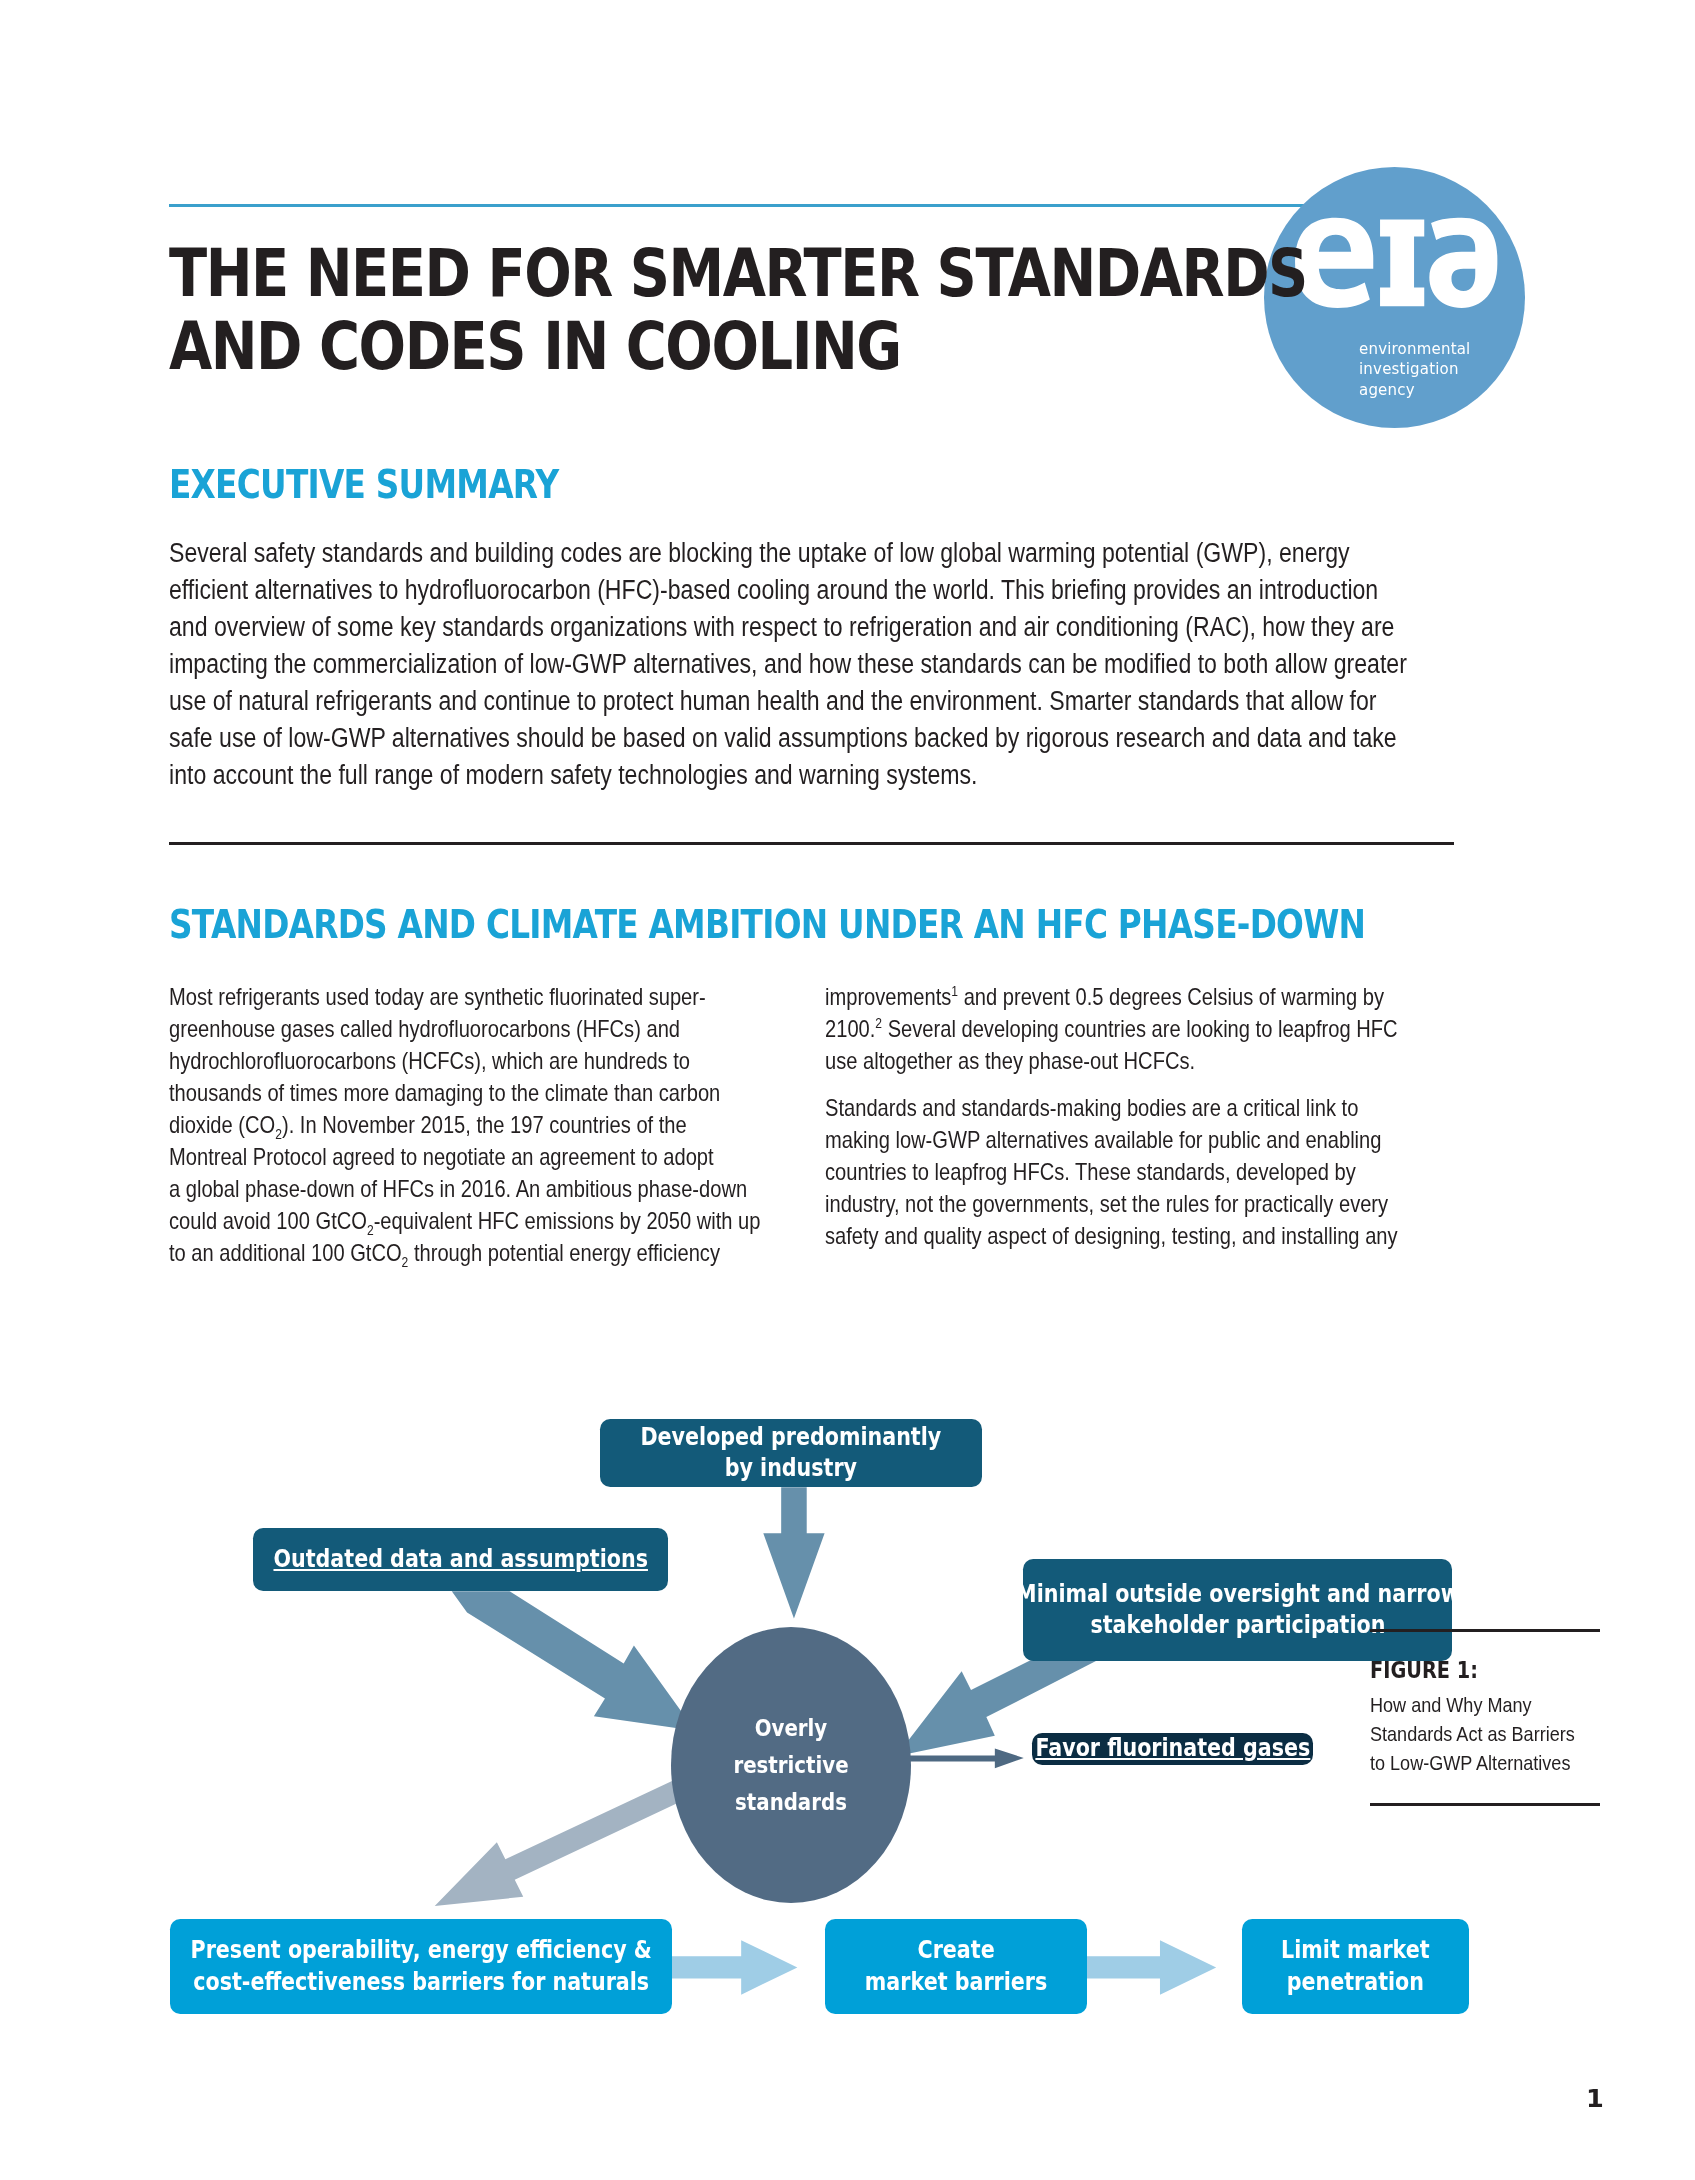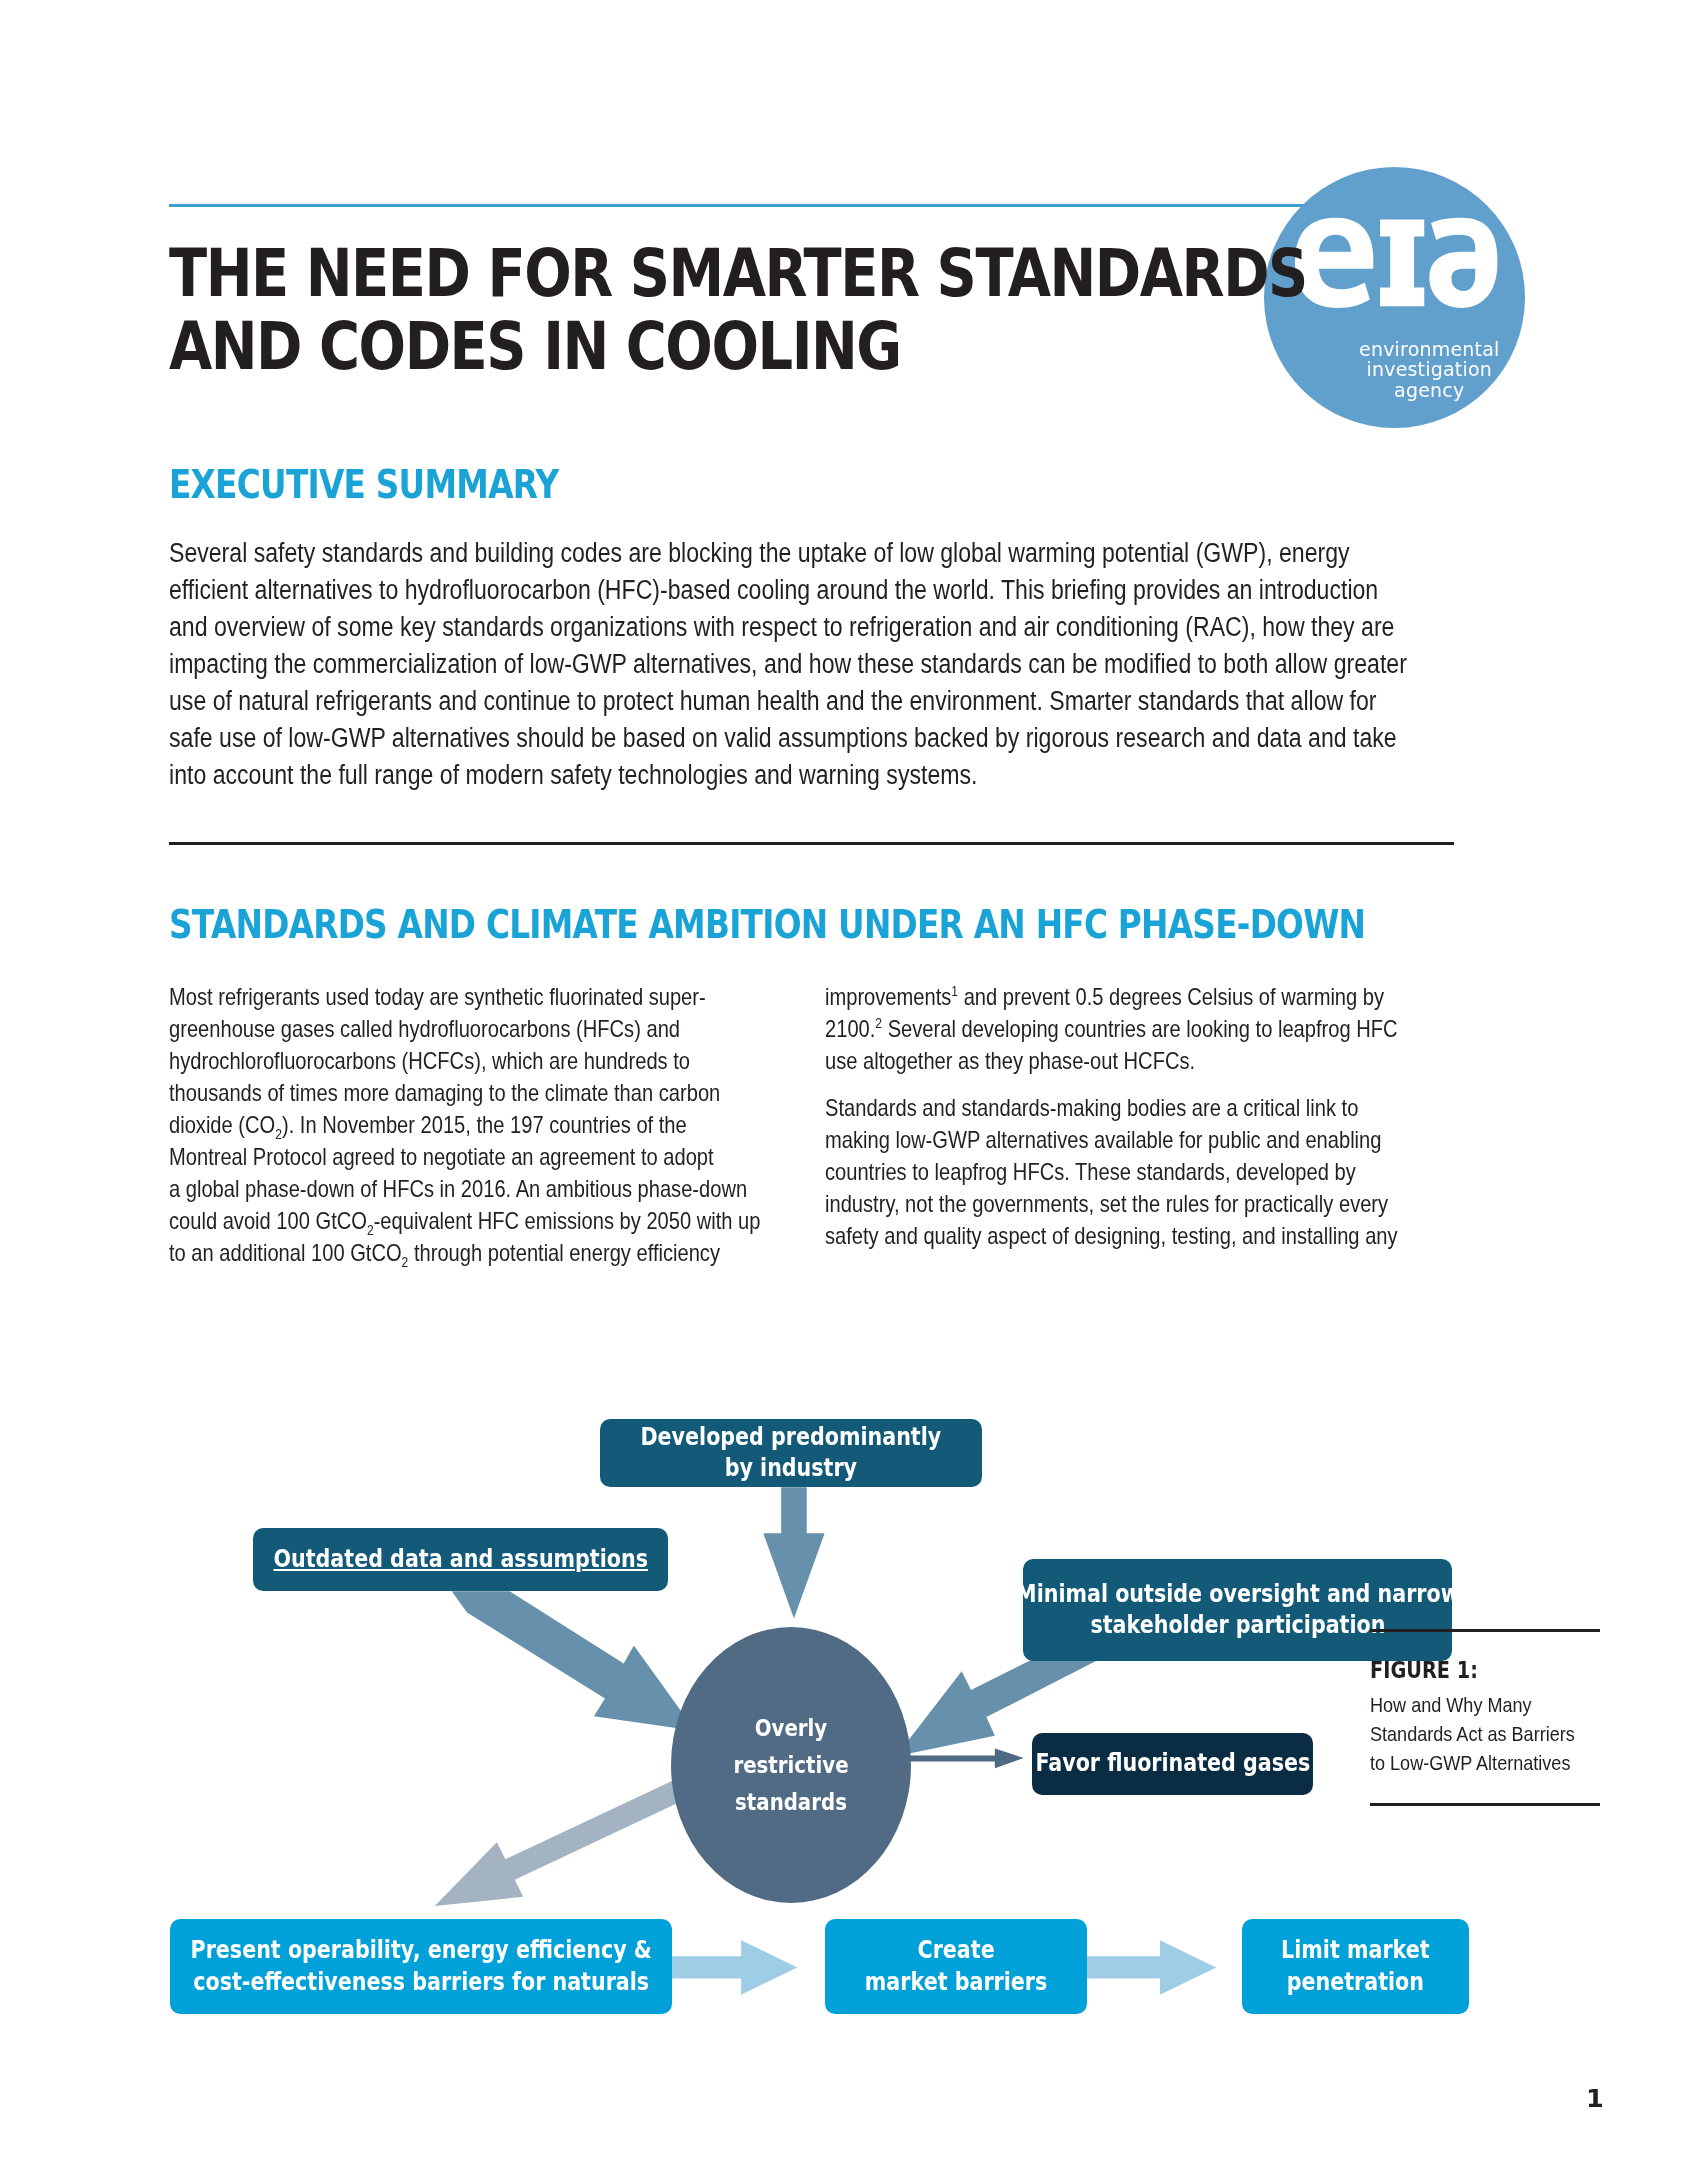--- a/index.html
+++ b/index.html
@@ -4,21 +4,21 @@
   <style>
     * { margin: 0; padding: 0; box-sizing: border-box; }
     html, body { width: 1696px; height: 2181px; background: #ffffff; overflow: hidden; }
     body { position: relative; font-family: "Liberation Sans", "DejaVu Sans", sans-serif; color: #231f20; }
     .abs { position: absolute; }
 
     .top-rule { left: 169px; top: 204px; width: 1141px; height: 2.6px; background: #3ba0cc; }
 
     .logo { left: 1264px; top: 167px; width: 261px; height: 261px; border-radius: 50%; background: #619fcc; }
     .logo-mark { position: absolute; left: 24px; top: 44px; width: 213px; height: 102px; }
-    .logo-text { position: absolute; left: 95px; top: 172px; color: #ffffff; font-size: 19px; line-height: 20.4px; font-family: "DejaVu Sans", sans-serif; letter-spacing: 0.2px; text-align: center; }
+    .logo-text { position: absolute; left: 95px; top: 172px; color: #ffffff; font-size: 15px; line-height: 20.4px; font-family: "DejaVu Sans", sans-serif; letter-spacing: 0.2px; }
     .logo-text span { display: block; }
 
     .title { left: 169px; top: 237px; width: 1073px; font-family: "DejaVu Sans", sans-serif; font-weight: bold; font-size: 65px; line-height: 73px; color: #231f20; letter-spacing: -1.7px; transform: scaleX(0.86); transform-origin: left top; }
     .title span { display: block; white-space: nowrap; }
 
     .h2 { font-family: "DejaVu Sans", sans-serif; font-weight: bold; color: #1aa3d6; letter-spacing: -0.9px; transform: scaleX(0.84); transform-origin: left top; white-space: nowrap; }
     .exec-heading { left: 169px; top: 463px; font-size: 39px; line-height: 44px; }
     .exec-body { left: 169px; top: 535px; width: 1295px; font-size: 27px; line-height: 37px; color: #231f20; transform: scaleX(0.855); transform-origin: left top; }
     .exec-body span { display: block; white-space: nowrap; }
 
@@ -37,21 +37,21 @@
     .diagram-svg { left: 0; top: 1363px; width: 1696px; height: 681px; }
     .box { display: flex; align-items: center; justify-content: center; text-align: center; color: #ffffff; font-family: "DejaVu Sans", sans-serif; font-weight: bold; border-radius: 10.2px; }
     .box .lbl { display: block; transform: scaleX(0.86); white-space: nowrap; }
     .box-dark { background: #135a79; font-size: 24px; line-height: 31.5px; }
     .box-navy { background: #0b2d43; font-size: 24px; line-height: 31.5px; }
     .box-bright { background: #00a0d8; font-size: 24px; line-height: 31.5px; }
 
     .b-dev { left: 600px; top: 1419px; width: 382px; height: 68px; }
     .b-out { left: 253px; top: 1528px; width: 415px; height: 63px; text-decoration: underline; }
     .b-min { left: 1023px; top: 1559px; width: 429px; height: 102px; }
-    .b-fav { left: 1032px; top: 1733px; width: 281px; height: 62px; }
+    .b-fav { left: 1032px; top: 1733px; width: 281px; height: 32px; text-decoration: underline; }
     .b-pres { left: 170px; top: 1919px; width: 502px; height: 95px; }
     .b-create { left: 825px; top: 1919px; width: 262px; height: 95px; }
     .b-limit { left: 1242px; top: 1919px; width: 227px; height: 95px; }
 
     .center-circle { left: 671px; top: 1627px; width: 240px; height: 276px; border-radius: 50%; background: #526b84; display: flex; align-items: center; justify-content: center; text-align: center; color: #ffffff; font-family: "DejaVu Sans", sans-serif; font-weight: bold; font-size: 23px; line-height: 37px; }
     .center-circle .lbl { transform: scaleX(0.86); display: block; }
 
     .caption { left: 1370px; top: 1629px; width: 230px; }
     .caption .rule { height: 3.4px; background: #231f20; width: 230px; }
     .caption .fig-title { margin-top: 24px; font-family: "DejaVu Sans", sans-serif; font-weight: bold; font-size: 23px; line-height: 29px; transform: scaleX(0.84); transform-origin: left top; white-space: nowrap; }

